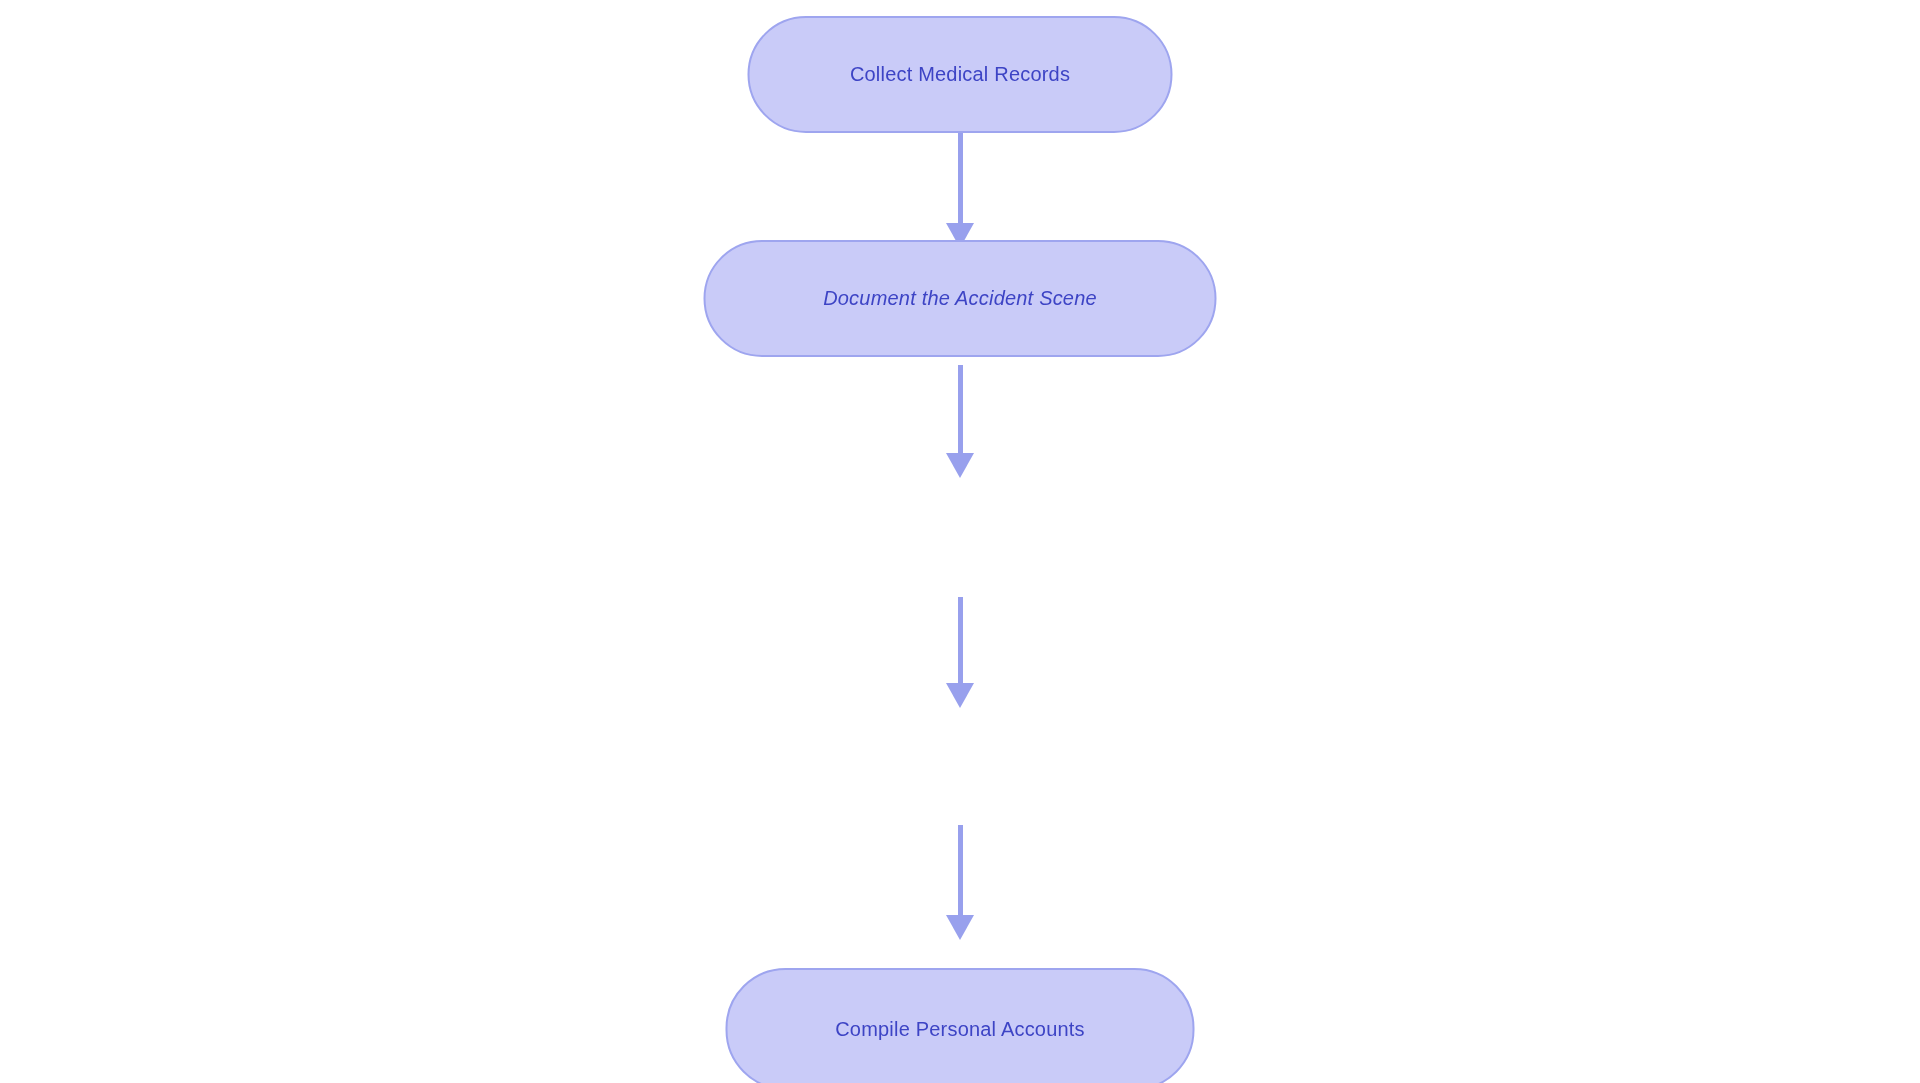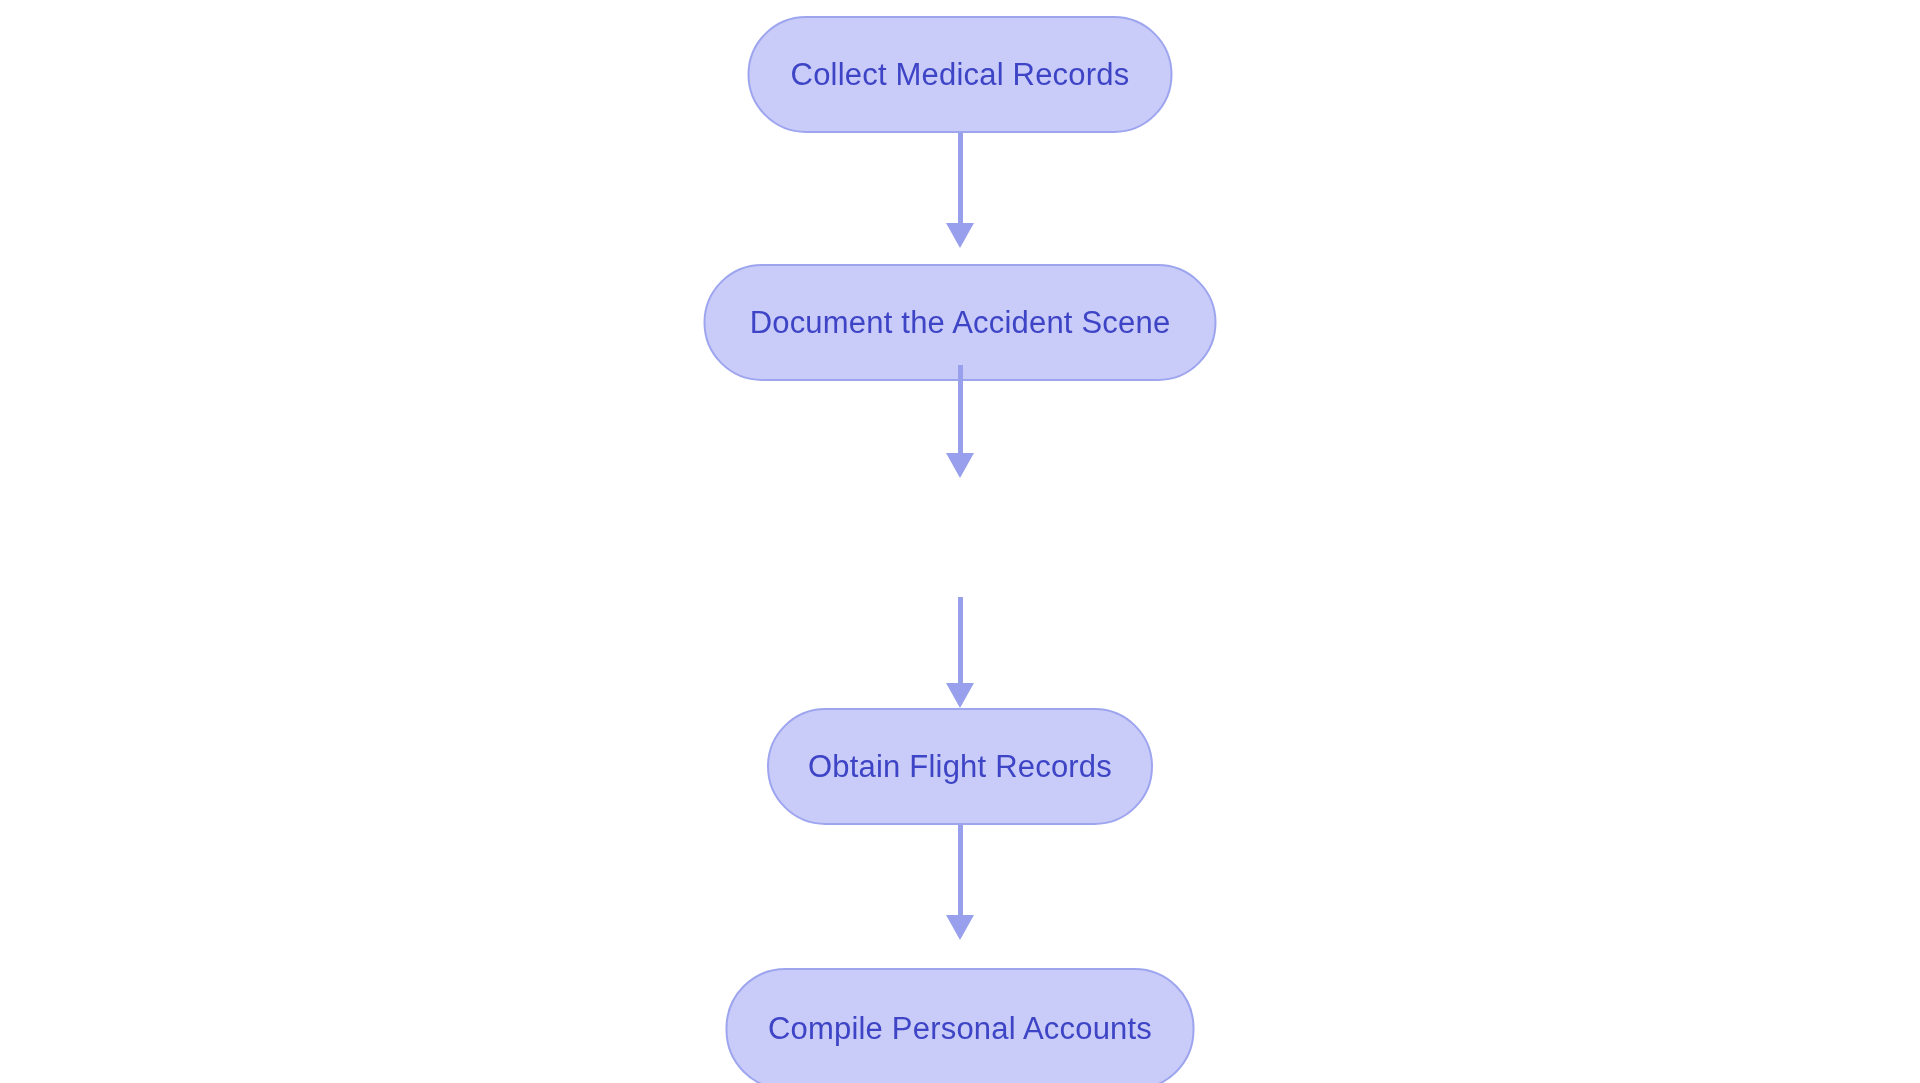--- a/index.html
+++ b/index.html
@@ -18,30 +18,30 @@
   .node {
     position: absolute;
     left: 50%;
     transform: translateX(-50%);
     height: 117px;
     box-sizing: border-box;
     border-radius: 60px;
     background: #c9cbf8;
     border: 2px solid #9ea5ef;
     color: #3d44c5;
-    font-size: 31px;
+    font-size: 20px;
     letter-spacing: 0.2px;
     display: flex;
     align-items: center;
     justify-content: center;
     white-space: nowrap;
     text-align: center;
   }
   .node-1 { top: 16px;  width: 425px; }
-  .node-2 { top: 264px; width: 513px; }
+  .node-2 { top: 240px; width: 513px; font-style: italic; }
   .node-3 { top: 478px; width: 480px; height: 119px; }
   .node-4 { top: 708px; width: 386px; }
   .node-5 { top: 940px; width: 469px; height: 122px; margin-top: 28px; }
 
   .arrow {
     position: absolute;
     left: 50%;
     transform: translateX(-50%);
     display: flex;
     flex-direction: column;
@@ -87,23 +87,20 @@
     <div class="arrow-line"></div>
     <div class="arrow-head"></div>
   </div>
 
 
   <div class="arrow arrow-3">
     <div class="arrow-line"></div>
     <div class="arrow-head"></div>
   </div>
 
-  <div class="node node-4">
-    <span>Obtain Flight Records</span>
-  </div>
 
   <div class="arrow arrow-4">
     <div class="arrow-line"></div>
     <div class="arrow-head"></div>
   </div>
 
   <div class="node node-5">
     <span>Compile Personal Accounts</span>
   </div>
 

